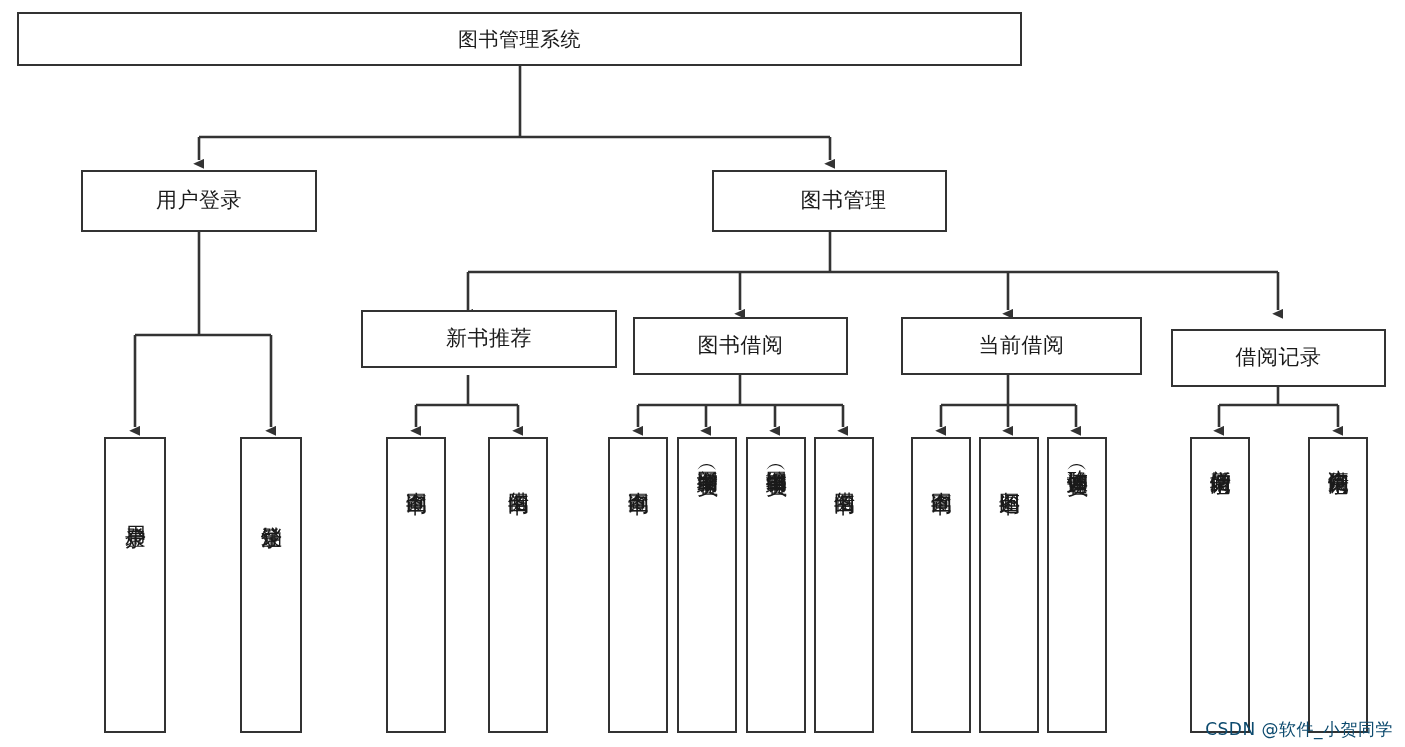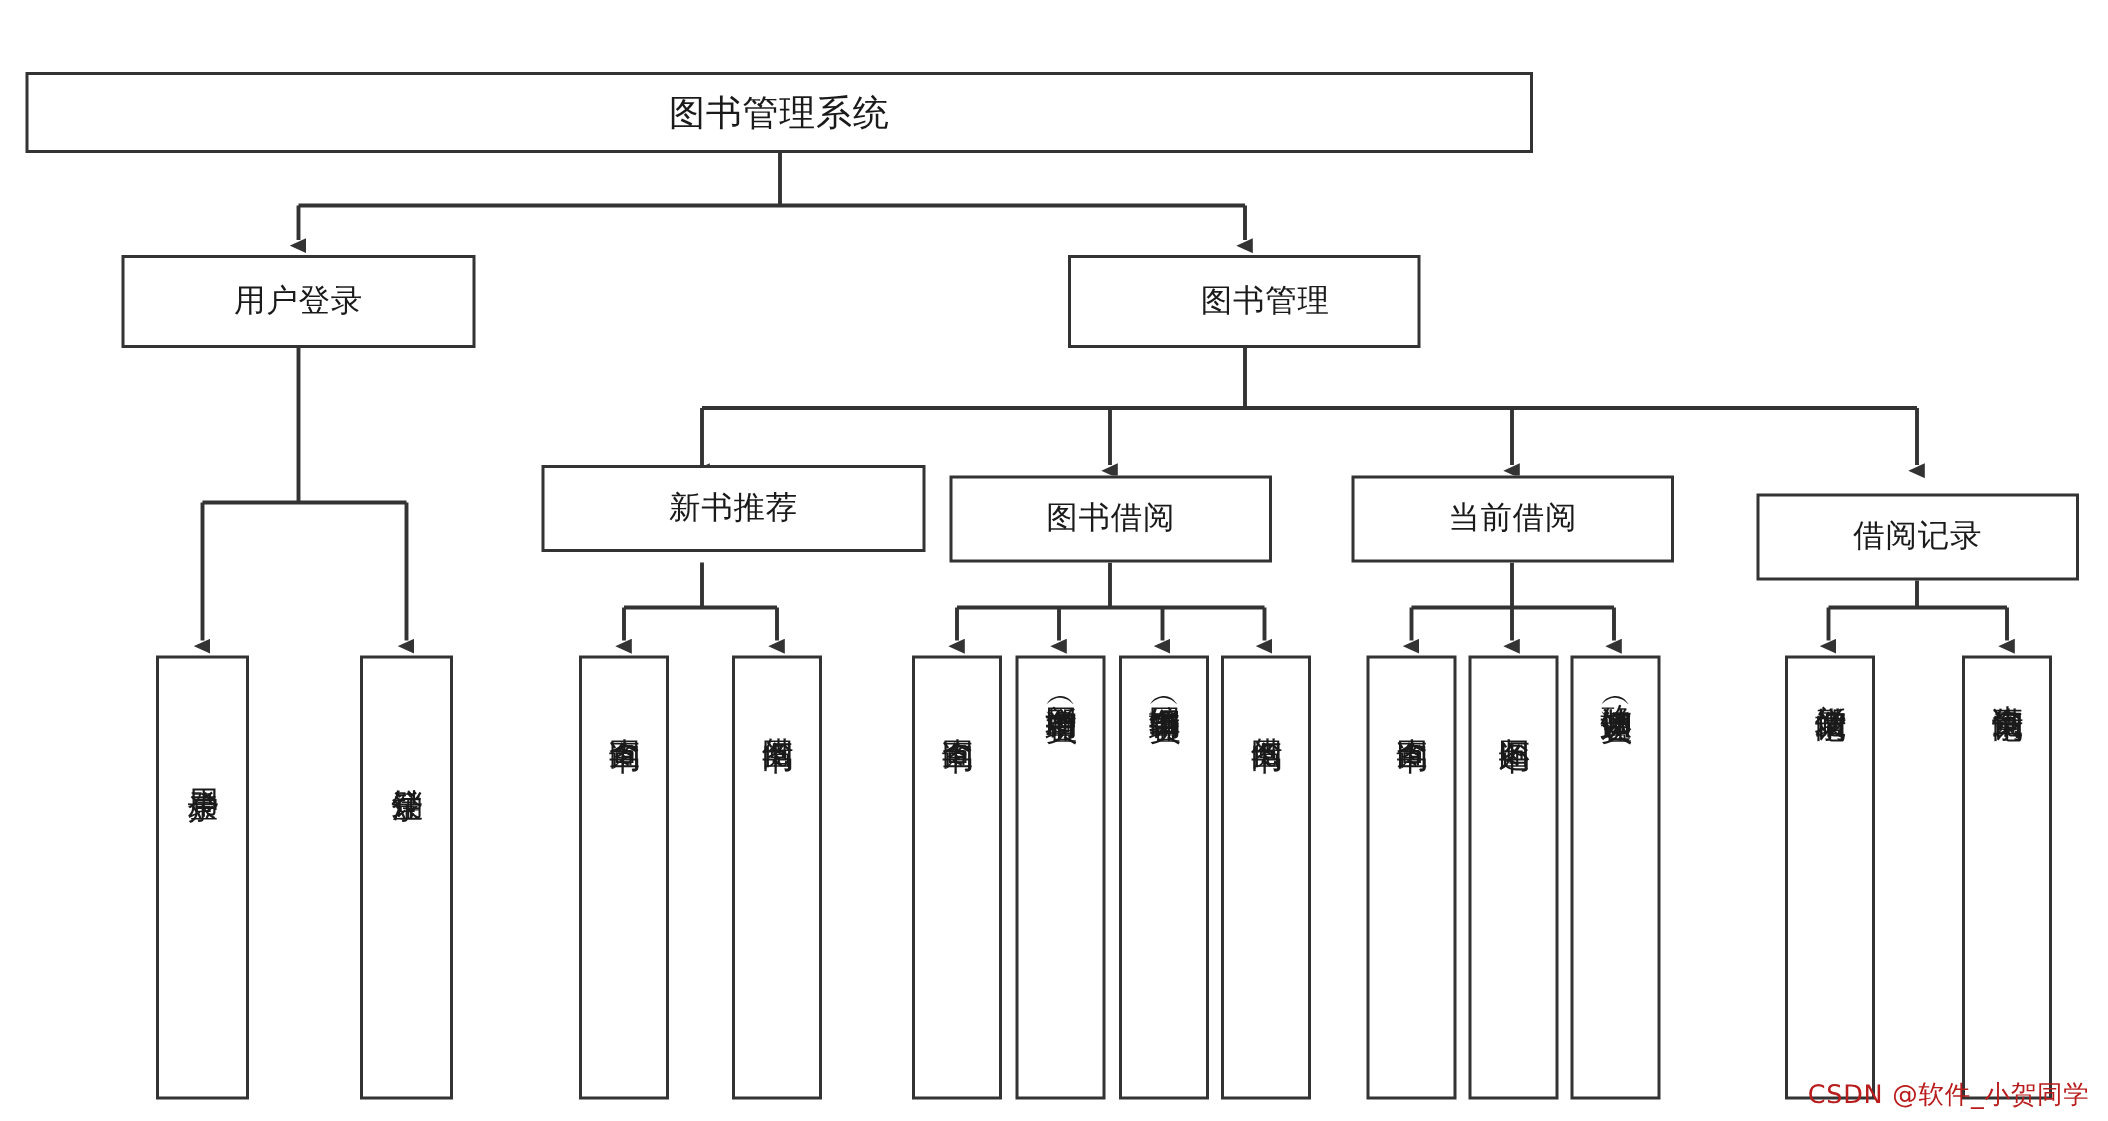--- a/index.html
+++ b/index.html
@@ -32,22 +32,21 @@
     align-items: center;
     justify-content: center;
     color: #1a1a1a;
   }
   .node.horiz {
     font-size: 21px;
     letter-spacing: 0.5px;
     line-height: 1.1;
   }
   .node.root {
-    font-size: 24px;
-    margin-top: 36px;
+    font-size: 20px;
   }
   .node.leaf {
     align-items: flex-start;
     padding-top: 8px;
   }
   .vtext {
     writing-mode: vertical-rl;
     text-orientation: upright;
     font-size: 21px;
     line-height: 1.28;
@@ -62,21 +61,21 @@
     margin-top: 28px;
   }
   .vtext.pad-tiny {
     margin-top: 6px;
   }
   .watermark {
     position: absolute;
     right: 12px;
     bottom: 6px;
     font-size: 17px;
-    color: #b91c1c;
+    color: #0c4a6e;
     letter-spacing: 0.5px;
     white-space: nowrap;
   }
 </style>
 </head>
 <body>
 
 <div id="canvas">
 
   <svg class="connectors" viewBox="0 0 1405 747" xmlns="http://www.w3.org/2000/svg">
@@ -139,21 +138,21 @@
   <div class="node horiz" style="left:712px; top:170px; width:235px; height:62px;padding-left:28px;">
     <span>图书管理</span>
   </div>
 
   <div class="node horiz" style="left:361px; top:310px; width:256px; height:58px;">
     <span>新书推荐</span>
   </div>
   <div class="node horiz" style="left:633px; top:317px; width:215px; height:58px;">
     <span>图书借阅</span>
   </div>
-  <div class="node horiz" style="left:901px; top:317px; width:215px; height:58px;">
+  <div class="node horiz" style="left:901px; top:317px; width:241px; height:58px;">
     <span>当前借阅</span>
   </div>
   <div class="node horiz" style="left:1171px; top:329px; width:215px; height:58px;">
     <span>借阅记录</span>
   </div>
 
   <div class="node leaf" style="left:104px; top:437px; width:62px; height:296px;">
     <span class="vtext pad-mid">用户登录</span>
   </div>
   <div class="node leaf" style="left:240px; top:437px; width:62px; height:296px;">

